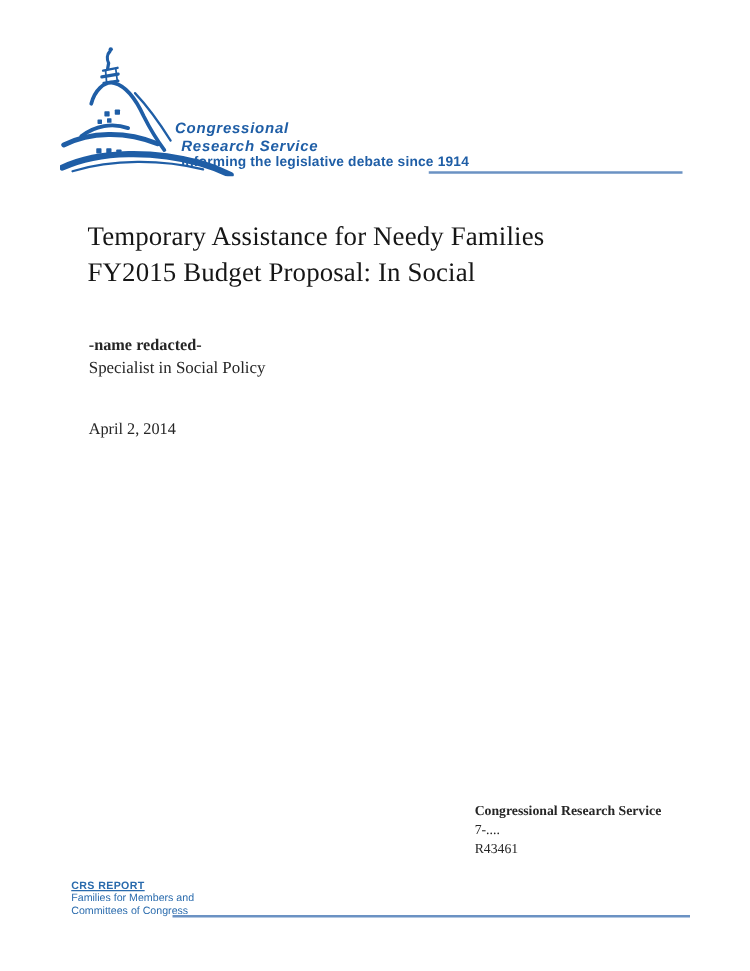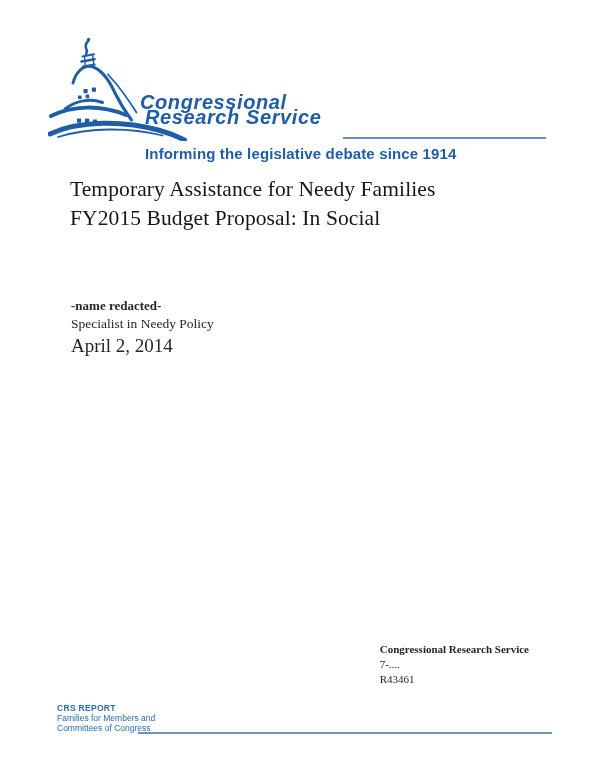--- a/index.html
+++ b/index.html
@@ -10,73 +10,72 @@
     overflow:hidden;
     font-family:"Liberation Serif","DejaVu Serif",serif;
   }
 
   
   .dome-svg{position:absolute;left:48px;top:36px;}
   .brand{
     position:absolute;left:140px;top:95px;
     font-family:"Liberation Sans","DejaVu Sans",sans-serif;
     font-weight:bold;font-style:italic;
-    font-size:20px;line-height:15px;
+    font-size:12px;line-height:15px;
     color:#1f5ea6;letter-spacing:0.6px;
     white-space:nowrap;
   }
   .brand-line2{padding-left:5px;}
   .tagline{
     position:absolute;left:145px;top:125px;
     font-family:"Liberation Sans","DejaVu Sans",sans-serif;
-    font-weight:bold;font-size:15px;line-height:10px;
+    font-weight:bold;font-size:11px;line-height:10px;
     color:#1f5ea6;letter-spacing:0.15px;
     white-space:nowrap;
-    margin-top:24px;
   }
   .masthead-rule{
     position:absolute;left:343px;top:137px;
     width:203px;height:2px;background:#6b92c3;
   }
 
   
   .title{
     position:absolute;left:70px;top:175px;margin:0;
     width:490px;
     font-size:21.5px;line-height:28.6px;font-weight:normal;
     color:#161616;letter-spacing:0.1px;
   }
   .title span{display:block;}
   .author{
-    position:absolute;left:71px;top:297px;
+    position:absolute;left:71px;top:267px;
     font-size:13.5px;line-height:18px;color:#262626;
   }
   .author-name{font-weight:bold;font-size:13px;}
   .date{
     position:absolute;left:71px;top:335px;
-    font-size:19px;color:#262626;
+    font-size:13px;color:#262626;
   }
 
   
   .footer-right{
     position:absolute;right:71px;top:642px;
     text-align:left;
     font-size:11px;line-height:15.2px;color:#262626;
   }
   .fr-org{font-weight:bold;}
   .fr-web{color:#262626;text-decoration:none;}
 
   
   .footer-left{
     position:absolute;left:57px;top:704px;
     font-family:"Liberation Sans","DejaVu Sans",sans-serif;
     font-size:8.5px;line-height:9.8px;
     color:#2a6bad;white-space:nowrap;
   }
-  .fl-1{font-weight:bold;letter-spacing:0.3px;}
+  .fl-1{font-weight:bold;letter-spacing:0.3px;text-decoration:underline;}
   .footer-rule{
     position:absolute;left:138px;top:732px;
     width:414px;height:1.6px;background:#6b92c3;
   }
 </style>
 </head>
 <body>
 
 <div class="page">
 
@@ -119,21 +118,21 @@
   <div class="tagline">Informing the legislative debate since 1914</div>
   <div class="masthead-rule"></div>
 
   <h1 class="title">
     <span>Temporary Assistance for Needy Families</span>
     <span>FY2015 Budget Proposal: In Social</span>
   </h1>
 
   <div class="author">
     <div class="author-name">-name redacted-</div>
-    <div class="author-role">Specialist in Needy Policy</div>
+    <div class="author-role">Specialist in Social Policy</div>
   </div>
 
   <div class="date">April 2, 2014</div>
 
   <div class="footer-right">
     <div class="fr-org">Congressional Research Service</div>
     <div class="fr-phone">7-....</div>
     <div class="fr-id">R43461</div>
   </div>
 

